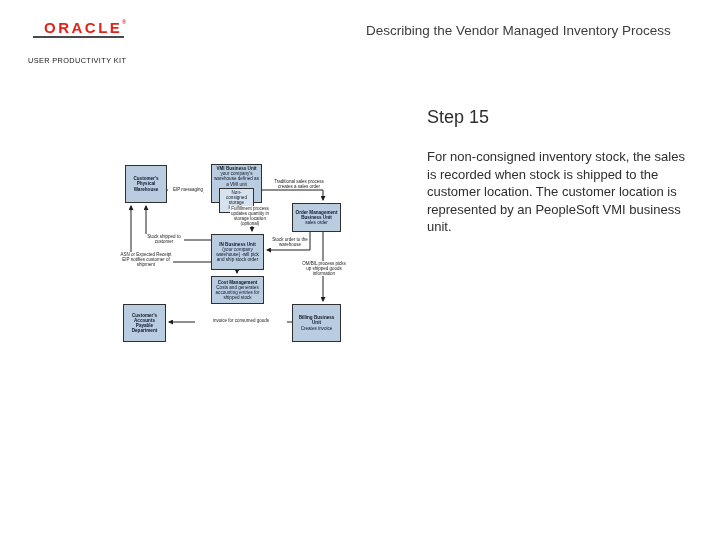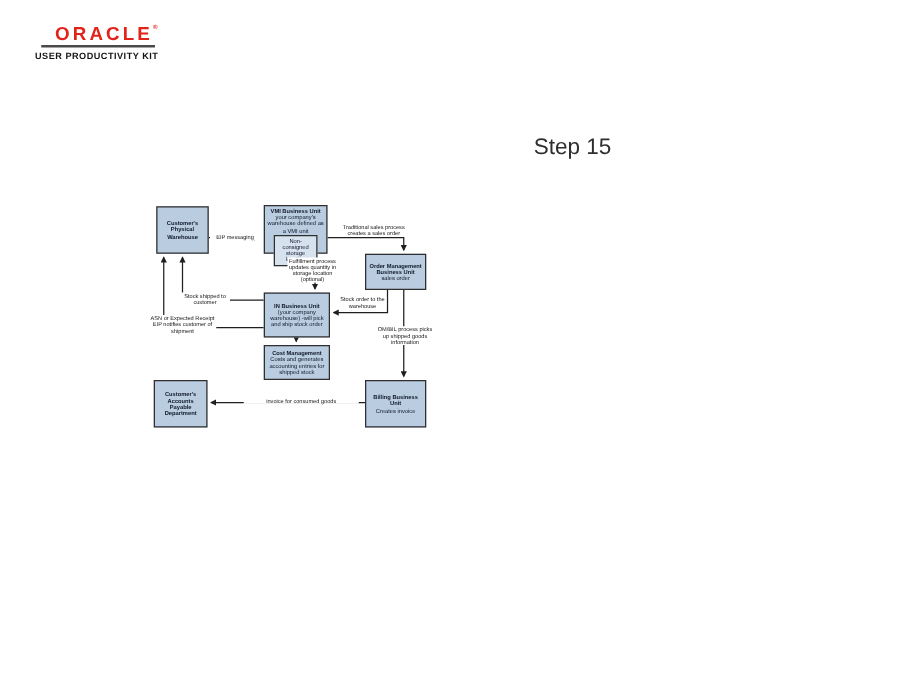--- a/index.html
+++ b/index.html
@@ -11,22 +11,22 @@
   }
   
   .logo-oracle {
     position:absolute; left:44px; top:19px;
     font-size:15px; font-weight:bold; letter-spacing:2.5px; color:#e2231a;
     font-family:"Liberation Sans", sans-serif;
   }
   .logo-mark { font-size:5px; vertical-align:top; letter-spacing:0; }
   .logo-rule { position:absolute; left:33px; top:36px; width:91px; height:2px; background:#4a4a4a; }
   .logo-sub {
-    position:absolute; left:28px; top:40px;
-    font-size:7.3px; font-weight:bold; letter-spacing:0.4px; color:#141414;
+    position:absolute; left:28px; top:56px;
+    font-size:7.3px; font-weight:normal; letter-spacing:0.4px; color:#141414;
   }
   .page-title {
     position:absolute; left:366px; top:23px;
     font-size:13.5px; color:#3d3d3d; white-space:nowrap;
   }
   
   .step-label { position:absolute; left:427px; top:107px; font-size:18px; color:#2e2e2e; }
   .step-body  {
     position:absolute; left:427px; top:148px; width:258px;
     font-size:13px; line-height:17.5px; color:#2e2e2e;
@@ -66,22 +66,24 @@
   .l-inv     { left:100px; top:168px; width:92px; }
 </style>
 </head>
 <body>
 
 <div class="page">
 
   <div class="logo-oracle"><span>ORACLE</span><span class="logo-mark">®</span></div>
   <div class="logo-rule"></div>
   <div class="logo-sub">USER PRODUCTIVITY KIT</div>
+  <div class="page-title">Describing the Vendor Managed Inventory Process</div>
 
   <div class="step-label">Step 15</div>
+  <div class="step-body">For non-consigned inventory stock, the sales is recorded when stock is shipped to the customer location. The customer location is represented by an PeopleSoft VMI business unit.</div>
 
   <div class="diagram">
 
     <svg width="265" height="200" viewBox="0 0 265 200">
       <defs>
         <marker id="ah" markerUnits="userSpaceOnUse" markerWidth="5" markerHeight="5" refX="4" refY="2.5" orient="auto">
           <path d="M0,0 L5,2.5 L0,5 Z" fill="#1f1f1f"></path>
         </marker>
       </defs>
       <g stroke="#1f1f1f" stroke-width="1" fill="none">

